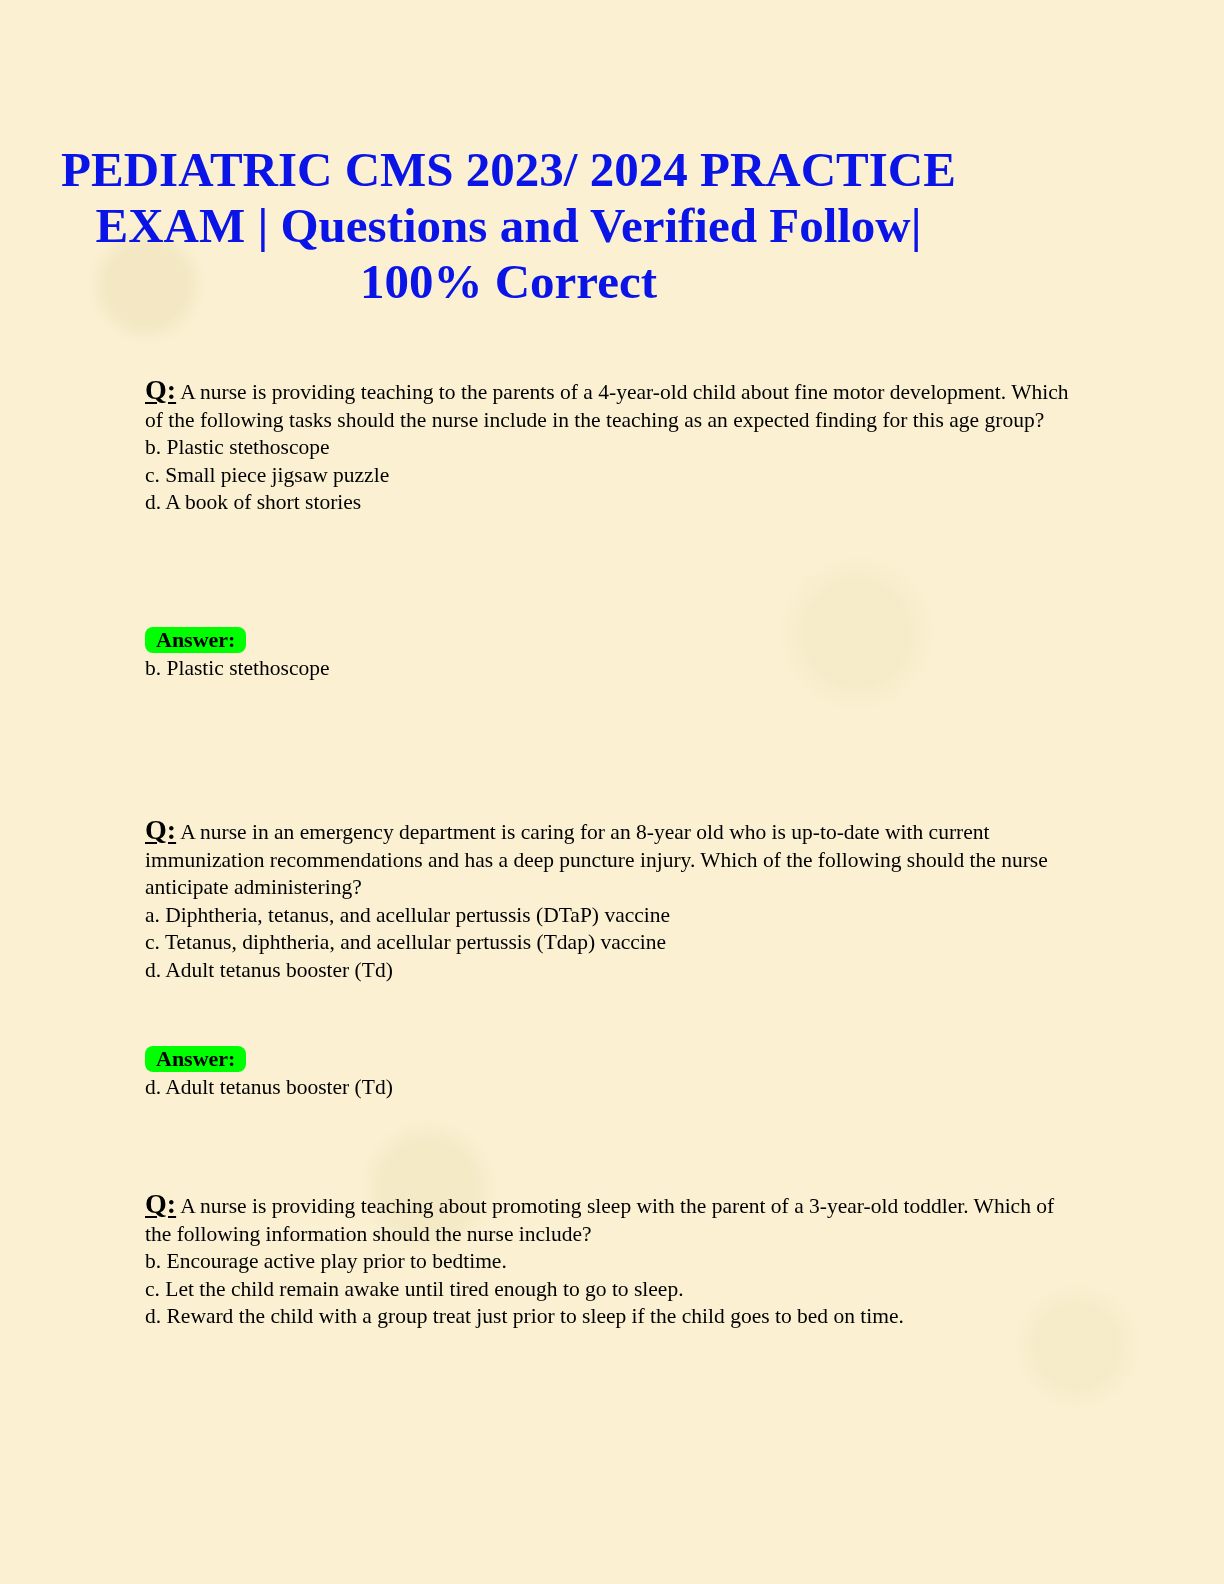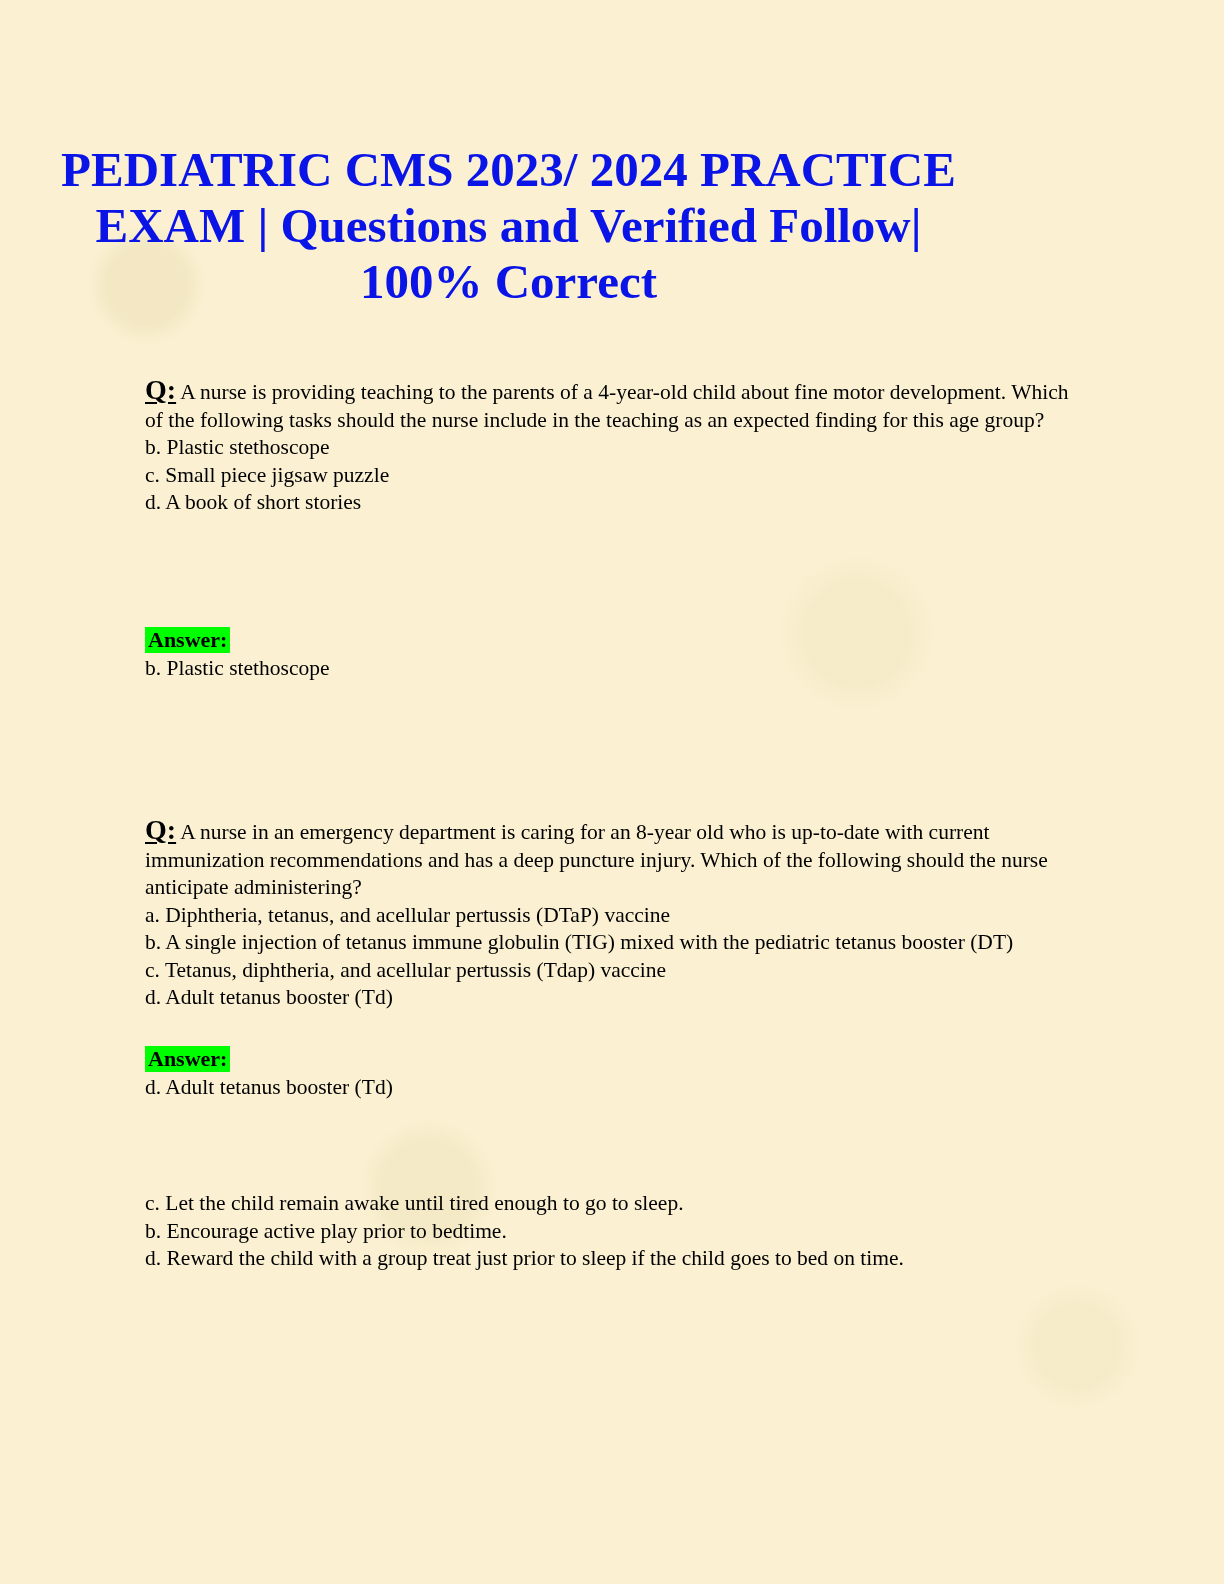--- a/index.html
+++ b/index.html
@@ -43,21 +43,22 @@
       text-decoration-thickness: 2px;
       text-underline-offset: 3px;
     }
     .option { display: block; }
     .answer-label {
       display: inline-block;
       background: #00ff00;
       font-weight: bold;
       font-size: 22px;
       line-height: 26px;
-      padding: 0 3px;
+      padding: 0 11px;
+      border-radius: 8px;
     }
     .answer-text { display: block; }
   </style>
 </head>
 <body>
 
 <div class="title">
   <div>PEDIATRIC CMS 2023/ 2024 PRACTICE</div>
   <div>EXAM | Questions and Verified Follow|</div>
   <div>100% Correct</div>
@@ -76,26 +77,29 @@
   <span class="answer-label">Answer:</span>
   <span class="answer-text">b. Plastic stethoscope</span>
 </div>
 
 <div class="qa-block" style="top:816px;">
   <div>
     <span class="q-label">Q:</span>
     <span>A nurse in an emergency department is caring for an 8-year old who is up-to-date with current immunization recommendations and has a deep puncture injury. Which of the following should the nurse anticipate administering?</span>
   </div>
   <span class="option">a. Diphtheria, tetanus, and acellular pertussis (DTaP) vaccine</span>
-  <span class="option">b. A single injection of tetanus immune globulin (TIG) mixed with the pediatric tetanus booster (DT)</span>
   <span class="option">c. Tetanus, diphtheria, and acellular pertussis (Tdap) vaccine</span>
   <span class="option">d. Adult tetanus booster (Td)</span>
 </div>
 <div class="qa-block" style="top:1046px;">
   <span class="answer-label">Answer:</span>
   <span class="answer-text">d. Adult tetanus booster (Td)</span>
 </div>
 
 <div class="qa-block" style="top:1190px;">
+  <div>
+    <span class="q-label">Q:</span>
+    <span>A nurse is providing teaching about promoting sleep with the parent of a 3-year-old toddler. Which of the following information should the nurse include?</span>
+  </div>
+  <span class="option">b. Encourage active play prior to bedtime.</span>
   <span class="option">c. Let the child remain awake until tired enough to go to sleep.</span>
-  <span class="option">b. Encourage active play prior to bedtime.</span>
   <span class="option">d. Reward the child with a group treat just prior to sleep if the child goes to bed on time.</span>
 </div>
 
 </body></html>

